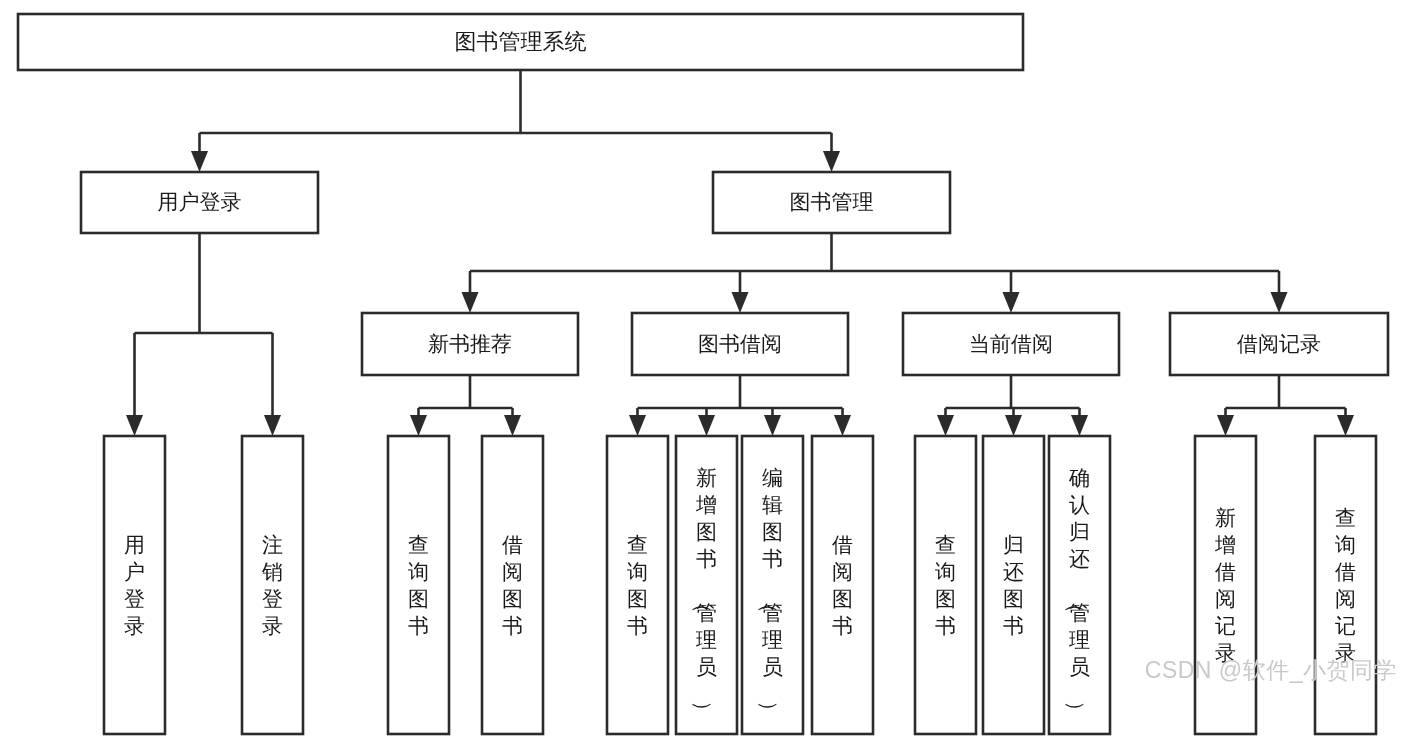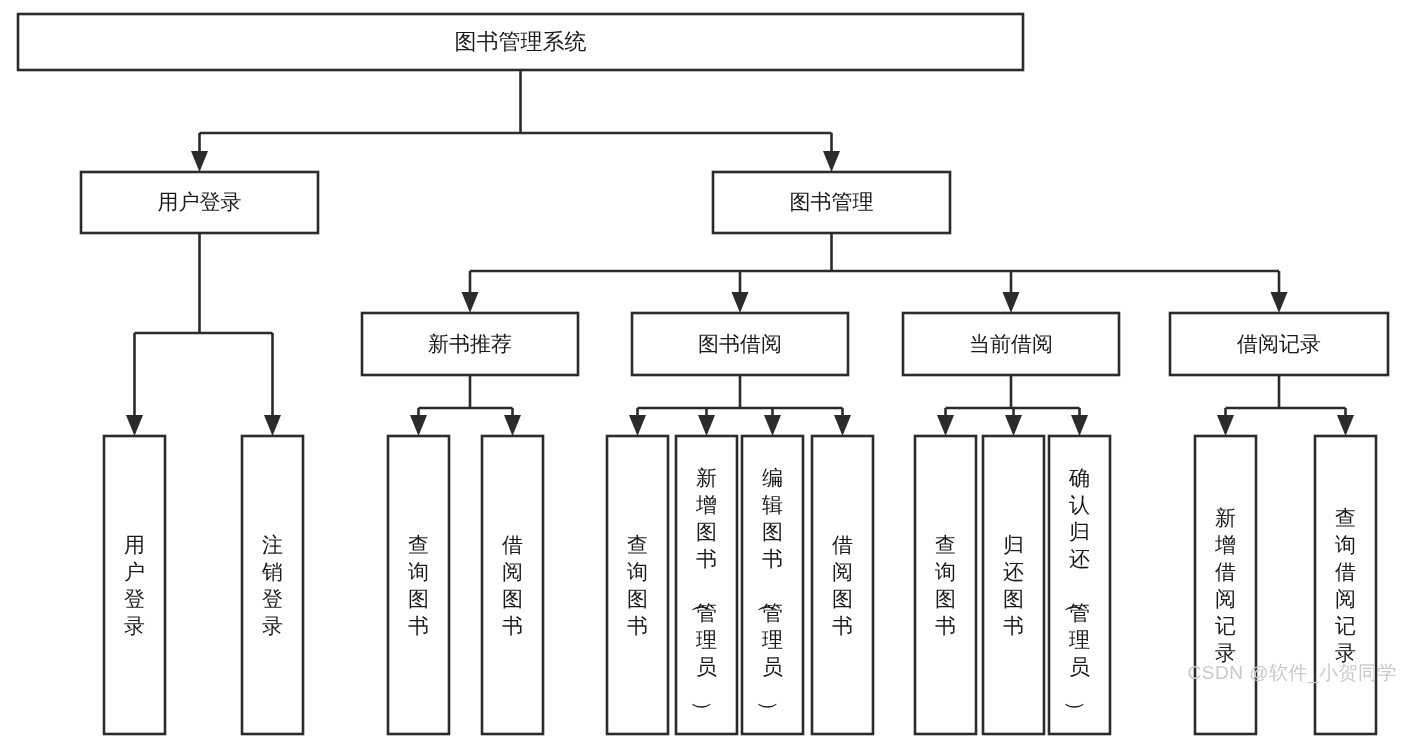--- a/index.html
+++ b/index.html
@@ -54,21 +54,21 @@
   }
   .arrow-head {
     fill: #2b2b2b;
     stroke: none;
   }
   .watermark {
     position: absolute;
     right: 8px;
     bottom: 6px;
     font-family: "Liberation Sans", "DejaVu Sans", sans-serif;
-    font-size: 19px;
+    font-size: 23px;
     color: #c9c9c9;
     letter-spacing: 0.5px;
     white-space: nowrap;
     pointer-events: none;
     user-select: none;
   }
 </style>
 </head>
 <body>
 

